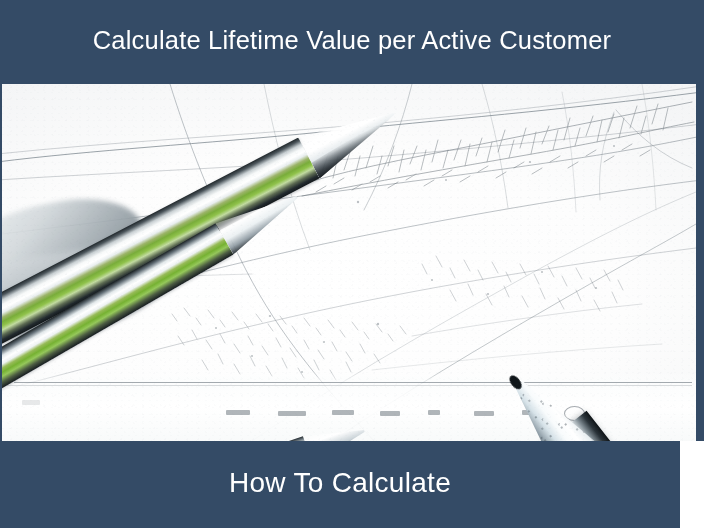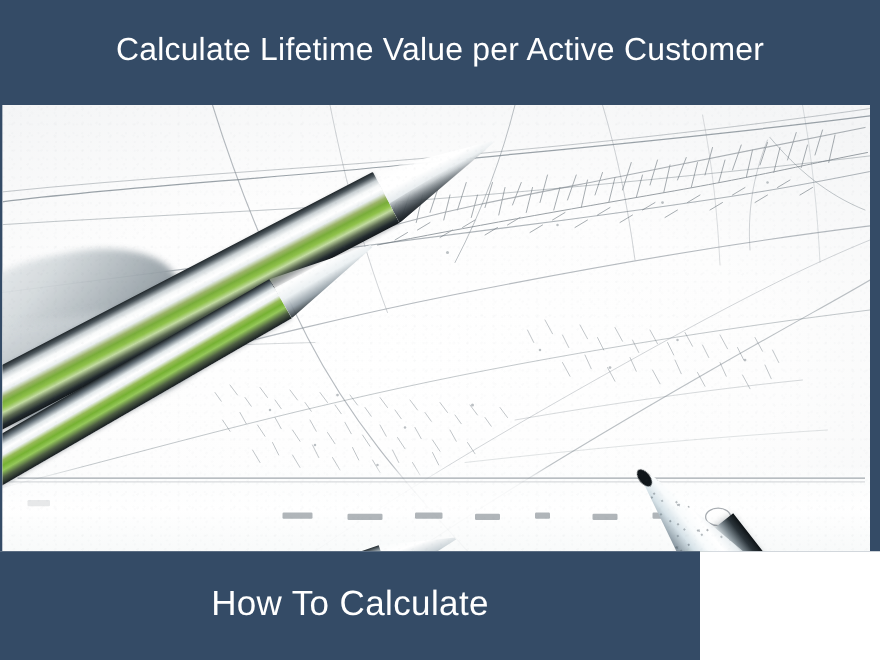--- a/index.html
+++ b/index.html
@@ -42,21 +42,21 @@
     line-height: 1;
     text-align: center;
     padding-bottom: 2px;
   }
 
   
   .caption-band {
     position: absolute;
     left: 0;
     top: 441px;
-    width: 560px;
+    width: 680px;
     height: 87px;
     background: #344b66;
     display: flex;
     align-items: center;
     justify-content: center;
   }
   .caption-text {
     color: #ffffff;
     font-family: "Liberation Sans", sans-serif;
     font-size: 28px;

